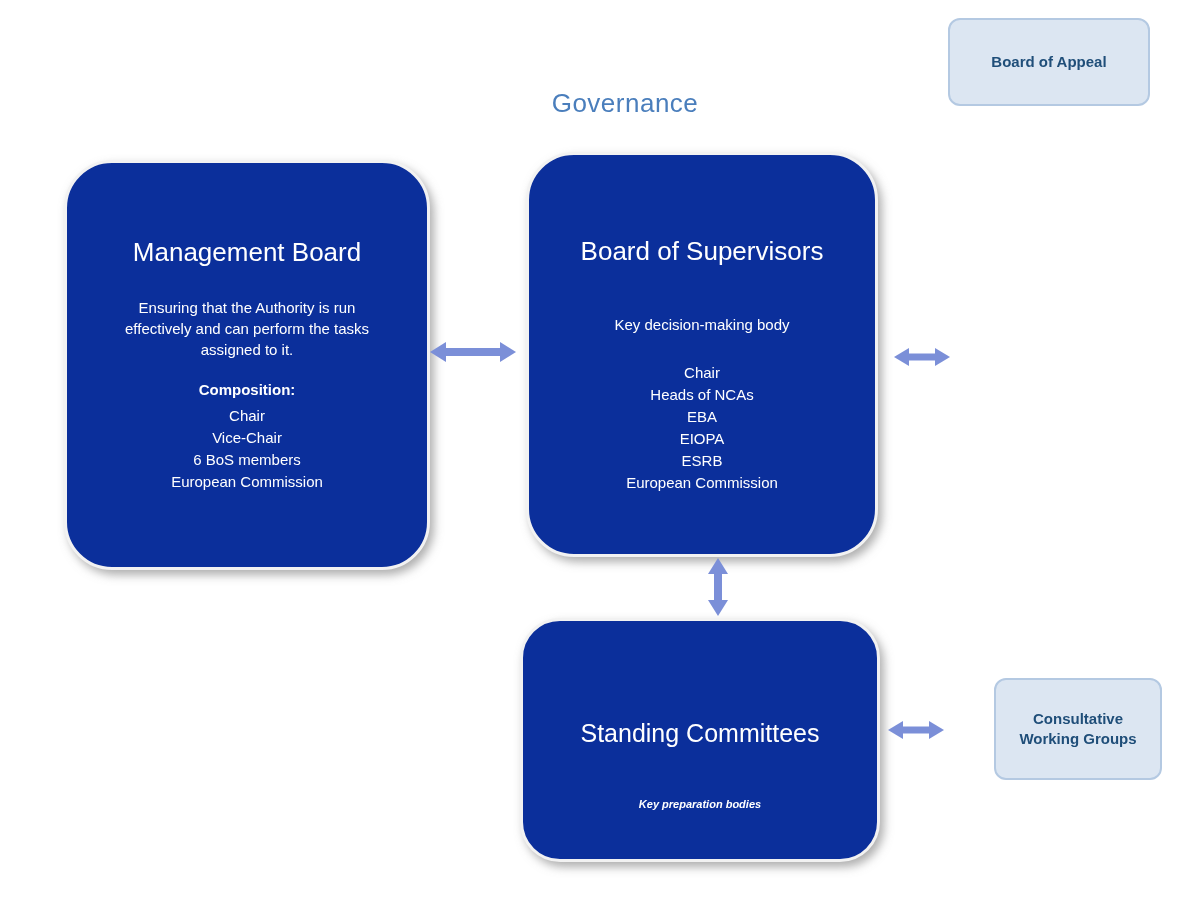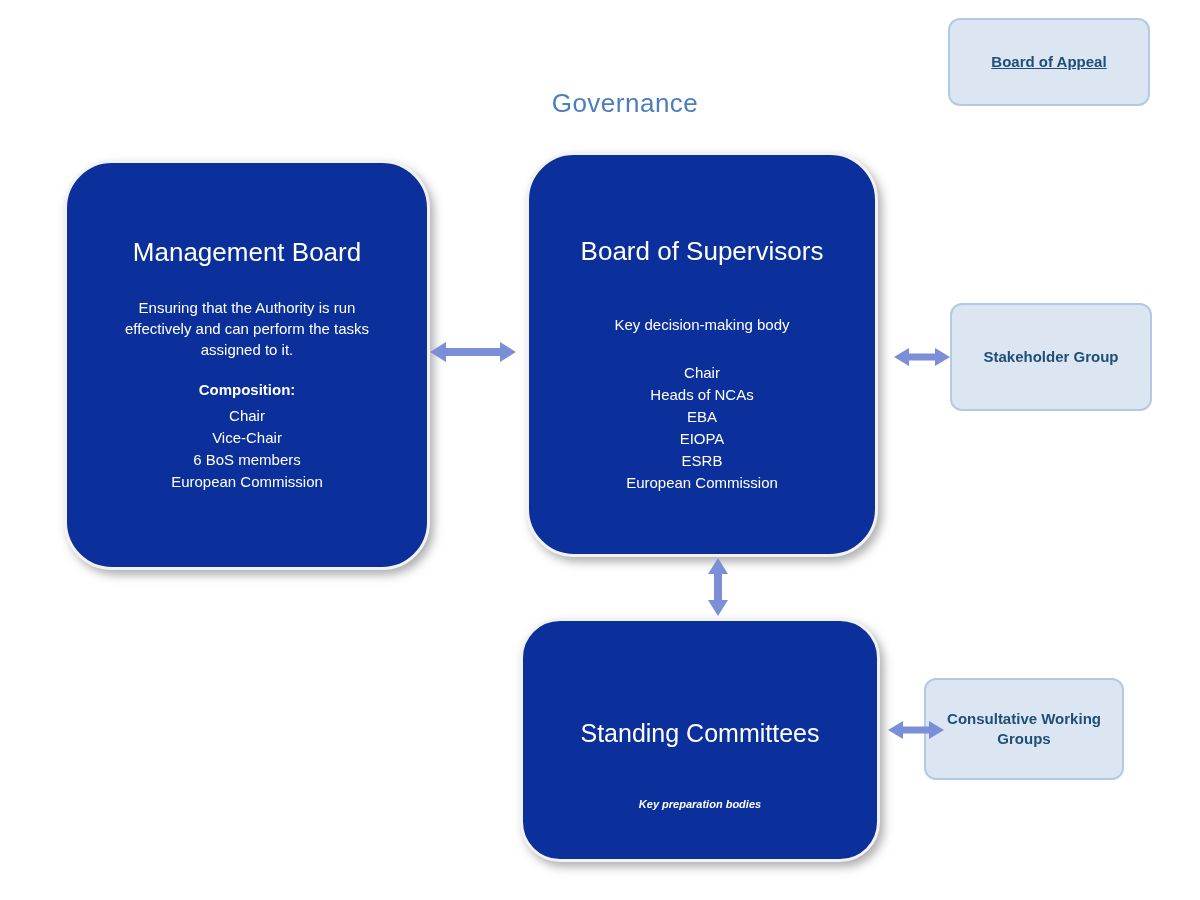--- a/index.html
+++ b/index.html
@@ -53,23 +53,23 @@
   .light-box{
     position:absolute;
     background:var(--light-box);
     border:2px solid var(--light-box-border);
     border-radius:12px;
     color:var(--light-box-text);
     font-weight:bold;font-size:15px;line-height:1.35;
     display:flex;align-items:center;justify-content:center;
     text-align:center;padding:8px 18px;
   }
-  #board-of-appeal{left:948px;top:18px;width:202px;height:88px;text-decoration:underline;}
+  #board-of-appeal{left:948px;top:18px;width:202px;height:88px;}
   #stakeholder-group{left:950px;top:303px;width:202px;height:108px;}
-  #consultative-working-groups{left:924px;top:678px;width:200px;height:102px;}
+  #consultative-working-groups{left:994px;top:678px;width:168px;height:102px;}
 
   .arrow{position:absolute;}
   .arrow line{stroke:var(--arrow);}
   .arrow polygon{fill:var(--arrow);}
   #arrow-mb-bos{left:430px;top:339px;}
   #arrow-bos-sg{left:894px;top:344px;}
   #arrow-bos-sc{left:705px;top:558px;}
   #arrow-sc-cwg{left:888px;top:717px;}
 </style>
 </head>
@@ -101,23 +101,20 @@
     <div class="members">
       <div class="member">Chair</div>
       <div class="member">Heads of NCAs</div>
       <div class="member">EBA</div>
       <div class="member">EIOPA</div>
       <div class="member">ESRB</div>
       <div class="member">European Commission</div>
     </div>
   </div>
 
-  <div class="light-box" id="stakeholder-group">
-    <span>Stakeholder Group</span>
-  </div>
 
   <div class="dark-box" id="standing-committees">
     <div class="box-title">Standing Committees</div>
     <div class="box-sub bold-italic">Key preparation bodies</div>
   </div>
 
   <div class="light-box" id="consultative-working-groups">
     <span>Consultative Working Groups</span>
   </div>
 

